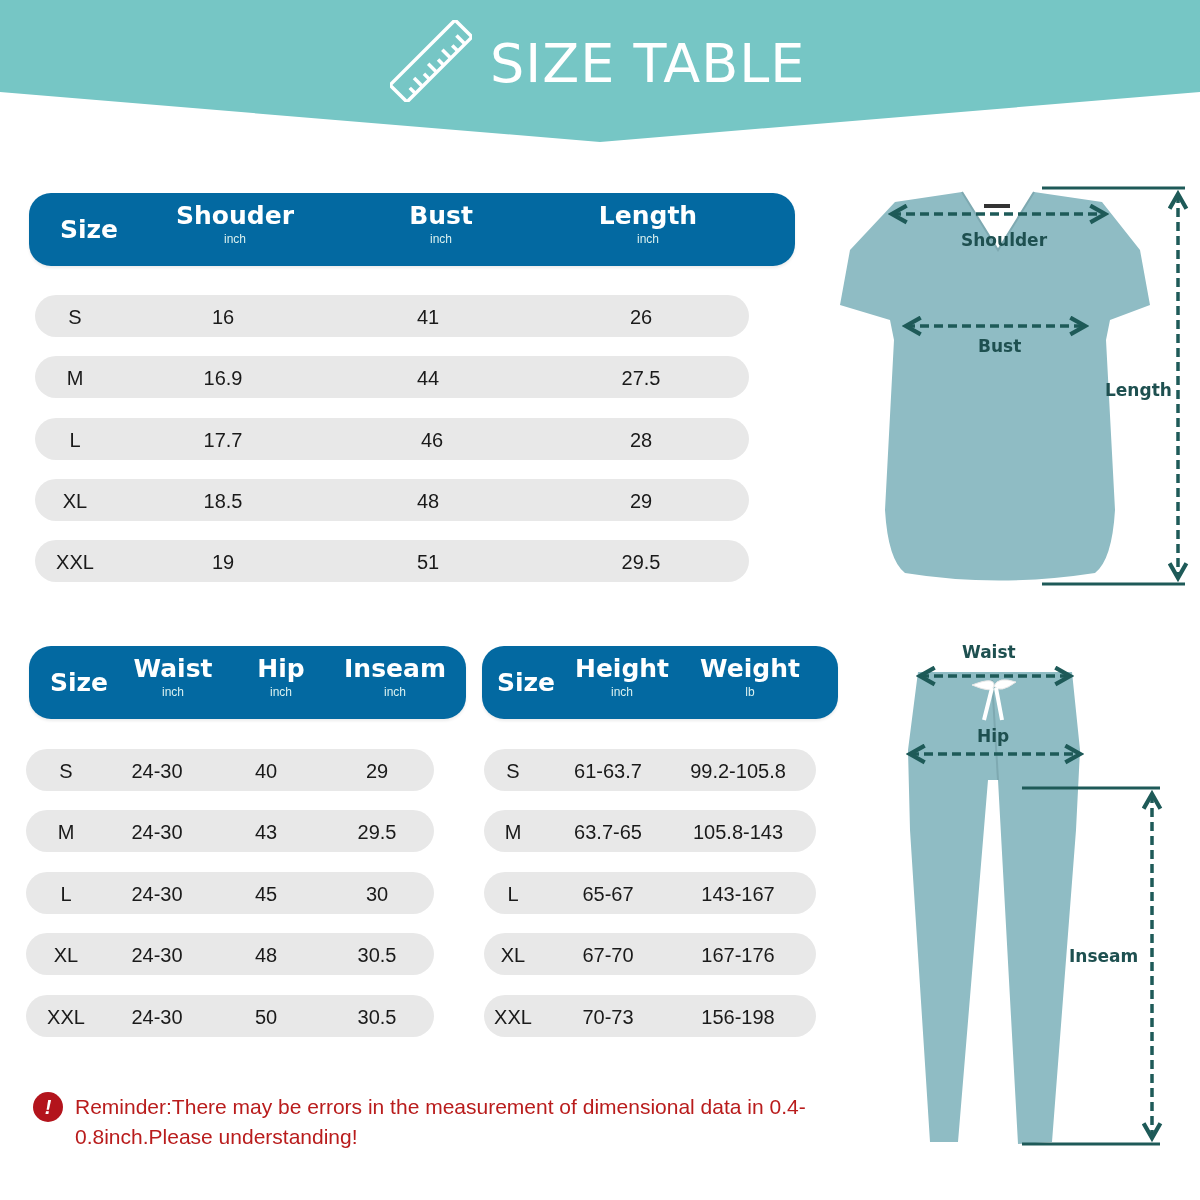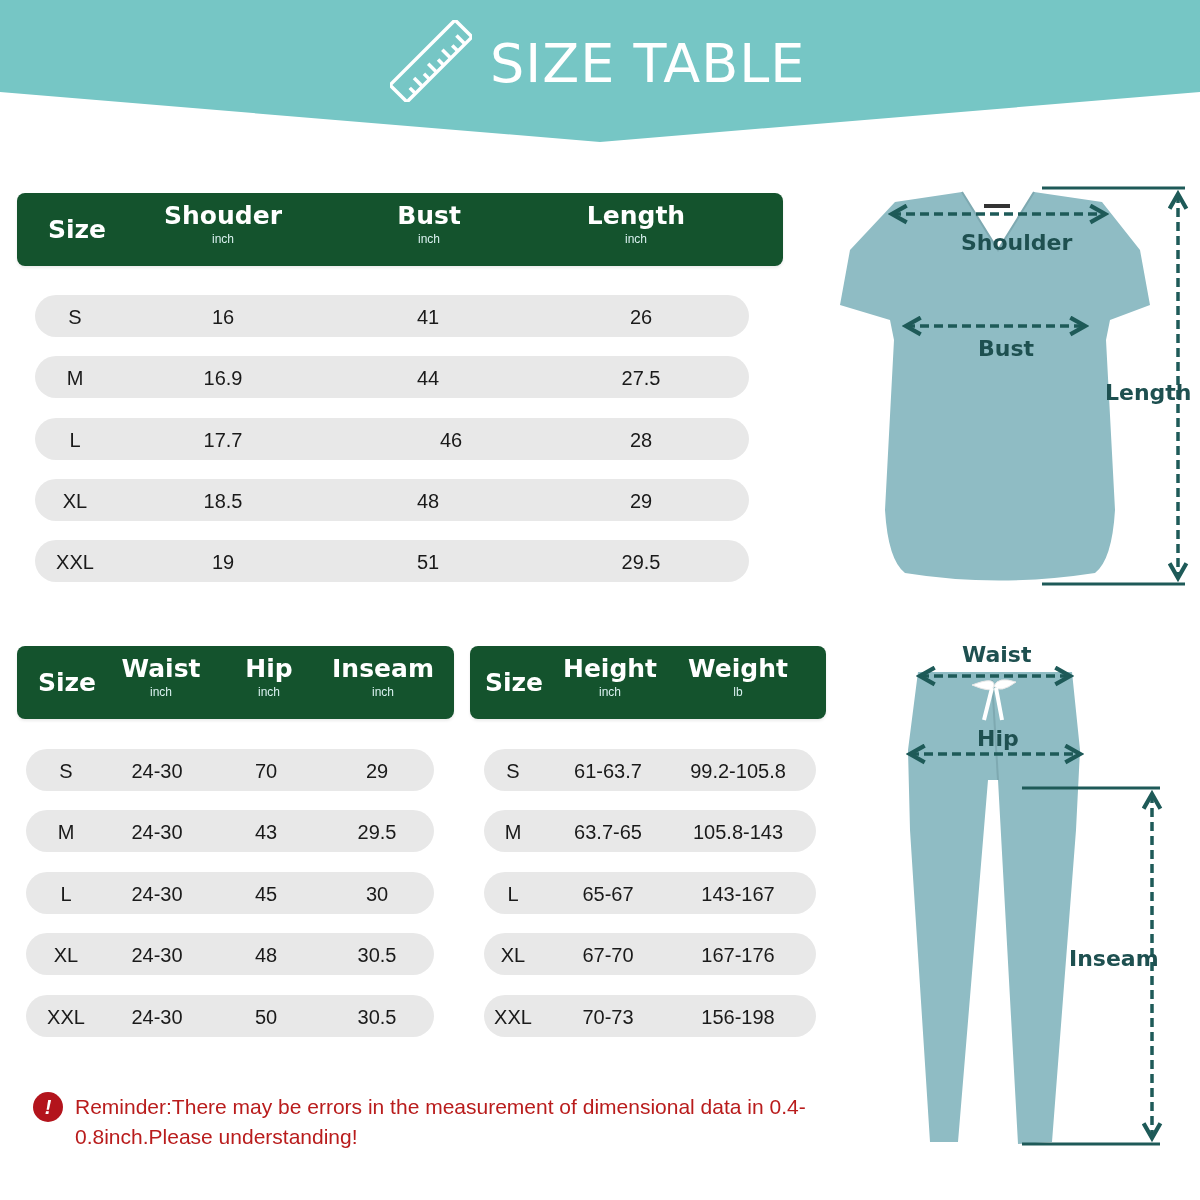--- a/index.html
+++ b/index.html
@@ -4,35 +4,35 @@
 <style>
   * { box-sizing: border-box; margin: 0; padding: 0; }
   html, body { width: 1200px; height: 1200px; background: #ffffff; overflow: hidden; }
   body { position: relative; font-family: "Liberation Sans", "DejaVu Sans", sans-serif; color: #222; }
 
   .banner { position: absolute; left: 0; top: 0; width: 1200px; height: 145px; }
   .banner svg.bg { position: absolute; left: 0; top: 0; }
   .banner .title-wrap { position: absolute; left: 390px; top: 18px; height: 90px; display: flex; align-items: center; gap: 18px; justify-content: flex-end; }
   .banner .title { font-family: "DejaVu Sans", sans-serif; font-size: 54px; font-weight: normal; color: #ffffff; letter-spacing: 1px; }
 
-  .hdr { position: absolute; background: #14532d; border-radius: 8px; color: #fff; box-shadow: 0 2px 3px rgba(0,0,0,0.08); }
+  .hdr { position: absolute; background: #0369a1; border-radius: 22px; color: #fff; box-shadow: 0 2px 3px rgba(0,0,0,0.08); margin-left: 12px; }
   .hdr .col { position: absolute; top: 0; height: 100%; text-align: center; transform: translateX(-50%); }
   .hdr .col .lbl { font-family: "DejaVu Sans", sans-serif; font-weight: bold; font-size: 25px; white-space: nowrap; }
   .hdr .col .unit { font-size: 12px; color: #d9f0ef; margin-top: 2px; }
   .hdr .size { position: absolute; font-family: "DejaVu Sans", sans-serif; font-weight: bold; font-size: 25px; transform: translateX(-50%); }
 
   .row { position: absolute; height: 42px; background: #e8e8e8; border-radius: 21px; }
   .row .cell { position: absolute; top: 0; height: 42px; line-height: 44px; font-size: 20px; color: #1a1a1a; transform: translateX(-50%); white-space: nowrap; font-family: "Liberation Sans", sans-serif; }
 
   .reminder { position: absolute; left: 33px; top: 1092px; width: 780px; display: flex; gap: 12px; }
   .reminder .warn { width: 30px; height: 30px; border-radius: 50%; background: #b3141c; color: #fff; font-weight: bold; font-size: 20px; text-align: center; line-height: 30px; flex: none; margin-top: 0px; font-style: italic; }
   .reminder .text { font-size: 21px; line-height: 30px; color: #b91c1c; }
 
   .figure { position: absolute; }
-  .mlabel { position: absolute; font-family: "DejaVu Sans", sans-serif; font-weight: bold; font-size: 22px; color: #1e5050; white-space: nowrap; }
+  .mlabel { position: absolute; font-family: "DejaVu Sans", sans-serif; font-weight: bold; font-size: 17px; color: #1e5050; white-space: nowrap; }
 </style>
 </head>
 <body>
 
 <div class="banner">
   <svg class="bg" width="1200" height="145">
     <polygon points="0,0 1200,0 1200,92 600,142 0,92" fill="#76c6c5"></polygon>
   </svg>
   <div class="title-wrap">
     <span>
@@ -78,21 +78,21 @@
 </div>
 <div class="row" style="left:35px; top:356px; width:714px;">
   <span class="cell" style="left:40px">M</span>
   <span class="cell" style="left:188px">16.9</span>
   <span class="cell" style="left:393px">44</span>
   <span class="cell" style="left:606px">27.5</span>
 </div>
 <div class="row" style="left:35px; top:418px; width:714px;">
   <span class="cell" style="left:40px">L</span>
   <span class="cell" style="left:188px">17.7</span>
-  <span class="cell" style="left:416px">46</span>
+  <span class="cell" style="left:397px">46</span>
   <span class="cell" style="left:606px">28</span>
 </div>
 <div class="row" style="left:35px; top:479px; width:714px;">
   <span class="cell" style="left:40px">XL</span>
   <span class="cell" style="left:188px">18.5</span>
   <span class="cell" style="left:393px">48</span>
   <span class="cell" style="left:606px">29</span>
 </div>
 <div class="row" style="left:35px; top:540px; width:714px;">
   <span class="cell" style="left:40px">XXL</span>
@@ -113,21 +113,21 @@
   </div>
   <div class="col" style="left:366px; top:8px;">
     <div class="lbl">Inseam</div>
     <div class="unit">inch</div>
   </div>
 </div>
 
 <div class="row" style="left:26px; top:749px; width:408px;">
   <span class="cell" style="left:40px">S</span>
   <span class="cell" style="left:131px">24-30</span>
-  <span class="cell" style="left:240px">70</span>
+  <span class="cell" style="left:240px">40</span>
   <span class="cell" style="left:351px">29</span>
 </div>
 <div class="row" style="left:26px; top:810px; width:408px;">
   <span class="cell" style="left:40px">M</span>
   <span class="cell" style="left:131px">24-30</span>
   <span class="cell" style="left:240px">43</span>
   <span class="cell" style="left:351px">29.5</span>
 </div>
 <div class="row" style="left:26px; top:872px; width:408px;">
   <span class="cell" style="left:40px">L</span>

